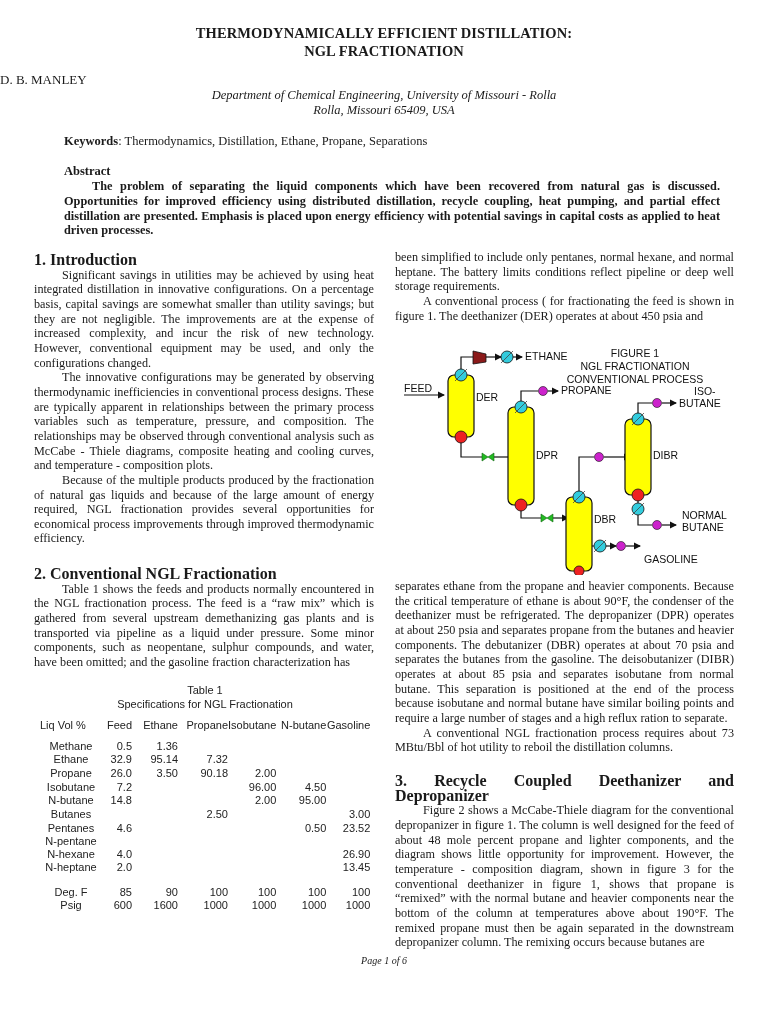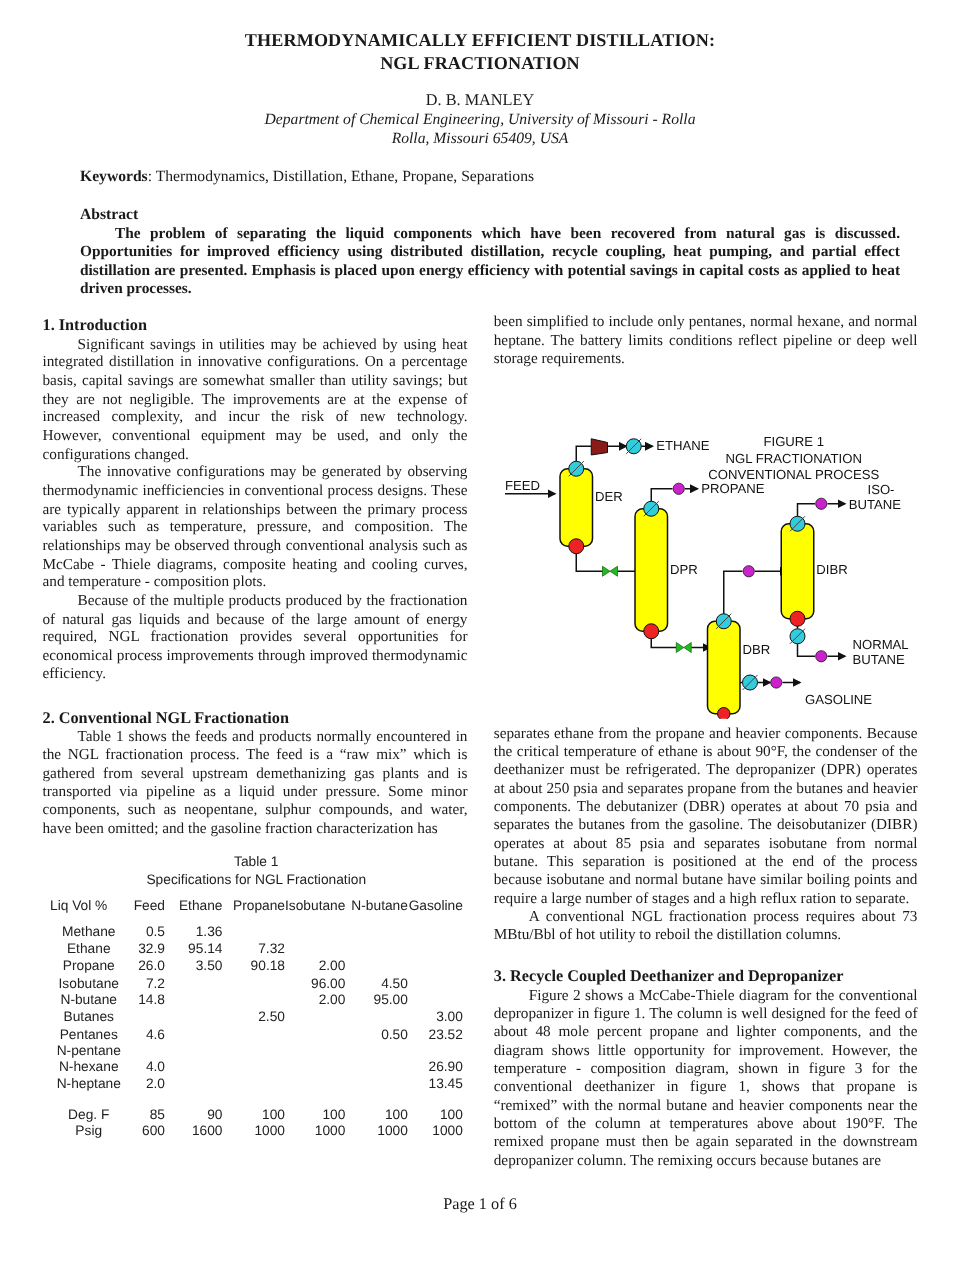--- a/index.html
+++ b/index.html
@@ -1,43 +1,43 @@
 <!DOCTYPE html>
 <html><head>
 <meta charset="utf-8">
 <style>
   html, body { margin:0; padding:0; background:#ffffff; }
   body { width:768px; height:1024px; position:relative; overflow:hidden; font-family:"Liberation Serif", serif; color:#1a1a1a; }
   .title { position:absolute; left:0; width:768px; top:24px; text-align:center; font-weight:bold; font-size:14.5px; line-height:18px; letter-spacing:0.1px; }
-  .author { position:absolute; left:0; width:768px; top:72px; text-align:center; font-size:13px; line-height:16px; }
+  .author { position:absolute; left:0; width:768px; top:72px; font-size:13px; line-height:16px; }
   .affil { position:absolute; left:0; width:768px; top:88px; text-align:center; font-style:italic; font-size:12.5px; line-height:15px; }
   .keywords { position:absolute; left:64px; top:134px; font-size:12.5px; }
   .keywords b { font-weight:bold;text-align:right; }
   .abstract-h { position:absolute; left:64px; top:164px; font-weight:bold; font-size:12.5px; }
   .abstract { position:absolute; left:64px; width:656px; top:179px; font-weight:bold; font-size:12.3px; line-height:14.8px; text-align:justify; text-indent:28px; }
   .col { position:absolute; font-size:12.2px; line-height:14.65px; text-align:justify; }
   .col p { margin:0; text-indent:28px; }
-  .col h3 { margin:0; font-size:13px; font-weight:bold; text-indent:0; }
+  .col h3 { margin:0; font-size:16px; font-weight:bold; text-indent:0; }
   .left1 { left:34px; top:253px; width:340px; }
   .left2 { left:34px; top:567px; width:340px; }
   .right1 { left:395px; top:250px; width:339px; }
   .right2 { left:395px; top:579px; width:339px; }
   .right3 { left:395px; top:774px; width:339px; }
   .tbl-wrap { position:absolute; left:40px; top:683px; width:340px; font-family:"Liberation Sans", sans-serif; font-size:11px; color:#222; }
   .tbl-cap { text-align:center; line-height:14px; margin-left:-10px; }
   table { border-collapse:collapse; font-family:"Liberation Sans", sans-serif; font-size:11px; }
   td, th { padding:0; line-height:13px; font-weight:normal; }
   th { padding-bottom:8px; text-align:right; }
   th.first { text-align:left; }
   td.lab { text-align:center; width:57px; }
   td.n { text-align:right; }
   tr.gap td { height:12px; }
   .figure { position:absolute; left:398px; top:335px; width:350px; height:240px; }
   .fig-text { font-family:"Liberation Sans", sans-serif; font-size:10.5px; fill:#111; }
-  .footer { position:absolute; left:0; width:768px; top:955px; text-align:center; font-size:13px; }
+  .footer { position:absolute; left:0; width:768px; top:955px; text-align:center; font-size:10px;font-style:italic; }
 </style>
 </head>
 <body>
 
 <div class="title">
   <div>THERMODYNAMICALLY EFFICIENT DISTILLATION:</div>
   <div>NGL FRACTIONATION</div>
 </div>
 <div class="author">D. B. MANLEY</div>
 <div class="affil">
@@ -199,20 +199,21 @@
           <td class="n">1000</td>
           <td class="n">1000</td>
           <td class="n">1000</td>
         </tr>
       </tbody>
   </table>
 </div>
 
 <div class="col right1">
   <p style="text-indent:0">been simplified to include only pentanes, normal hexane, and normal heptane. The battery limits conditions reflect pipeline or deep well storage requirements.</p>
+  <p>A conventional process ( for fractionating the feed is shown in figure 1. The deethanizer (DER) operates at about 450 psia and</p>
 </div>
 
 <div class="figure">
   <svg width="350" height="240" viewBox="0 0 350 240" xmlns="http://www.w3.org/2000/svg">
     <defs>
       <marker id="arr" markerWidth="6" markerHeight="6" refX="5" refY="3" orient="auto">
         <path d="M0,0 L6,3 L0,6 z" fill="#111"></path>
       </marker>
     </defs>
     <g stroke="#111" stroke-width="1.2" fill="none">

